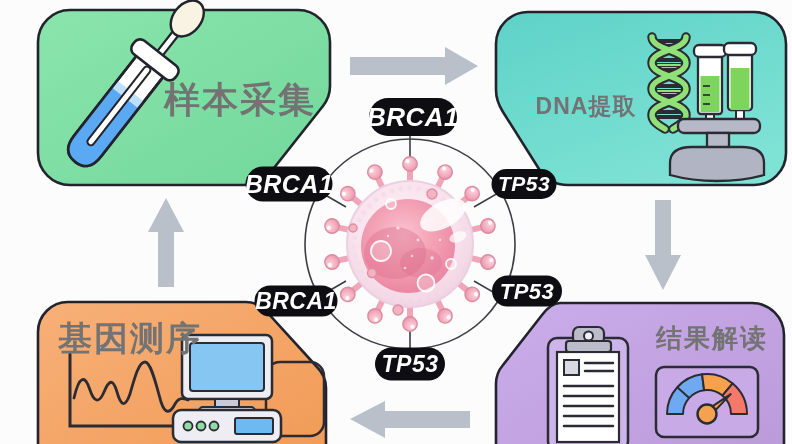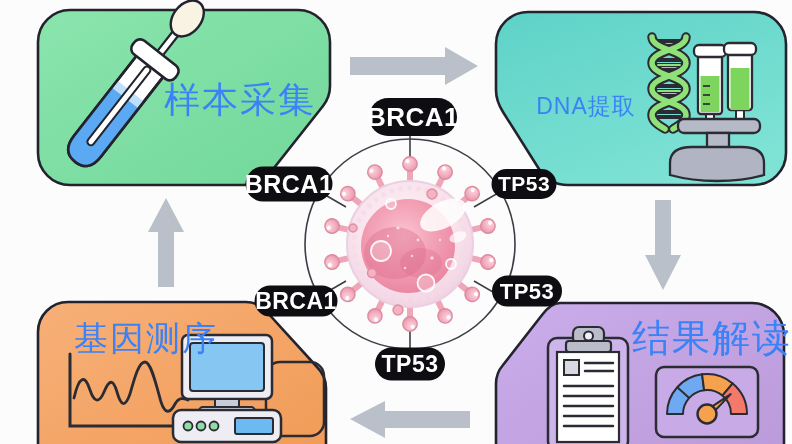--- a/index.html
+++ b/index.html
@@ -3,32 +3,32 @@
 <meta charset="utf-8">
 <style>
   html,body{margin:0;padding:0;background:#ffffff;}
   #stage{
     position:relative;width:792px;height:444px;overflow:hidden;
     background:#fcfcfc;font-family:"Liberation Sans","DejaVu Sans",sans-serif;
   }
   #artwork{position:absolute;left:0;top:0;}
   .stage-title{
     position:absolute;transform:translate(-50%,-50%);
-    font-weight:400;color:#3b82f6;white-space:nowrap;letter-spacing:2px;
+    font-weight:700;color:#737373;white-space:nowrap;letter-spacing:2px;
   }
   .gene-pill{
     position:absolute;transform:translate(-50%,-50%);
     background:#0d0d12;color:#ffffff;font-weight:700;
     display:flex;align-items:center;justify-content:center;
-    border-radius:999px;white-space:nowrap;letter-spacing:0.5px;
+    border-radius:999px;white-space:nowrap;letter-spacing:0.5px;font-style:italic;
   }
   .t-sample{left:240px;top:100px;font-size:36px;}
   .t-dna{left:586px;top:106px;font-size:23px;letter-spacing:1px;}
-  .t-seq{left:130px;top:339px;font-size:34px;margin-left:16px;}
-  .t-result{left:712px;top:338px;font-size:38px;}
+  .t-seq{left:130px;top:339px;font-size:34px;}
+  .t-result{left:712px;top:338px;font-size:26px;}
   .p-top{left:413px;top:117px;width:88px;height:38px;font-size:26px;}
   .p-ul{left:289px;top:184px;width:87px;height:35px;font-size:25px;}
   .p-ur{left:524px;top:184px;width:65px;height:30px;font-size:21px;}
   .p-ll{left:296px;top:301px;width:83px;height:31px;font-size:23px;}
   .p-lr{left:527px;top:291px;width:70px;height:31px;font-size:22px;}
   .p-bottom{left:410px;top:364px;width:70px;height:33px;font-size:23px;}
 </style>
 </head>
 <body>
 

